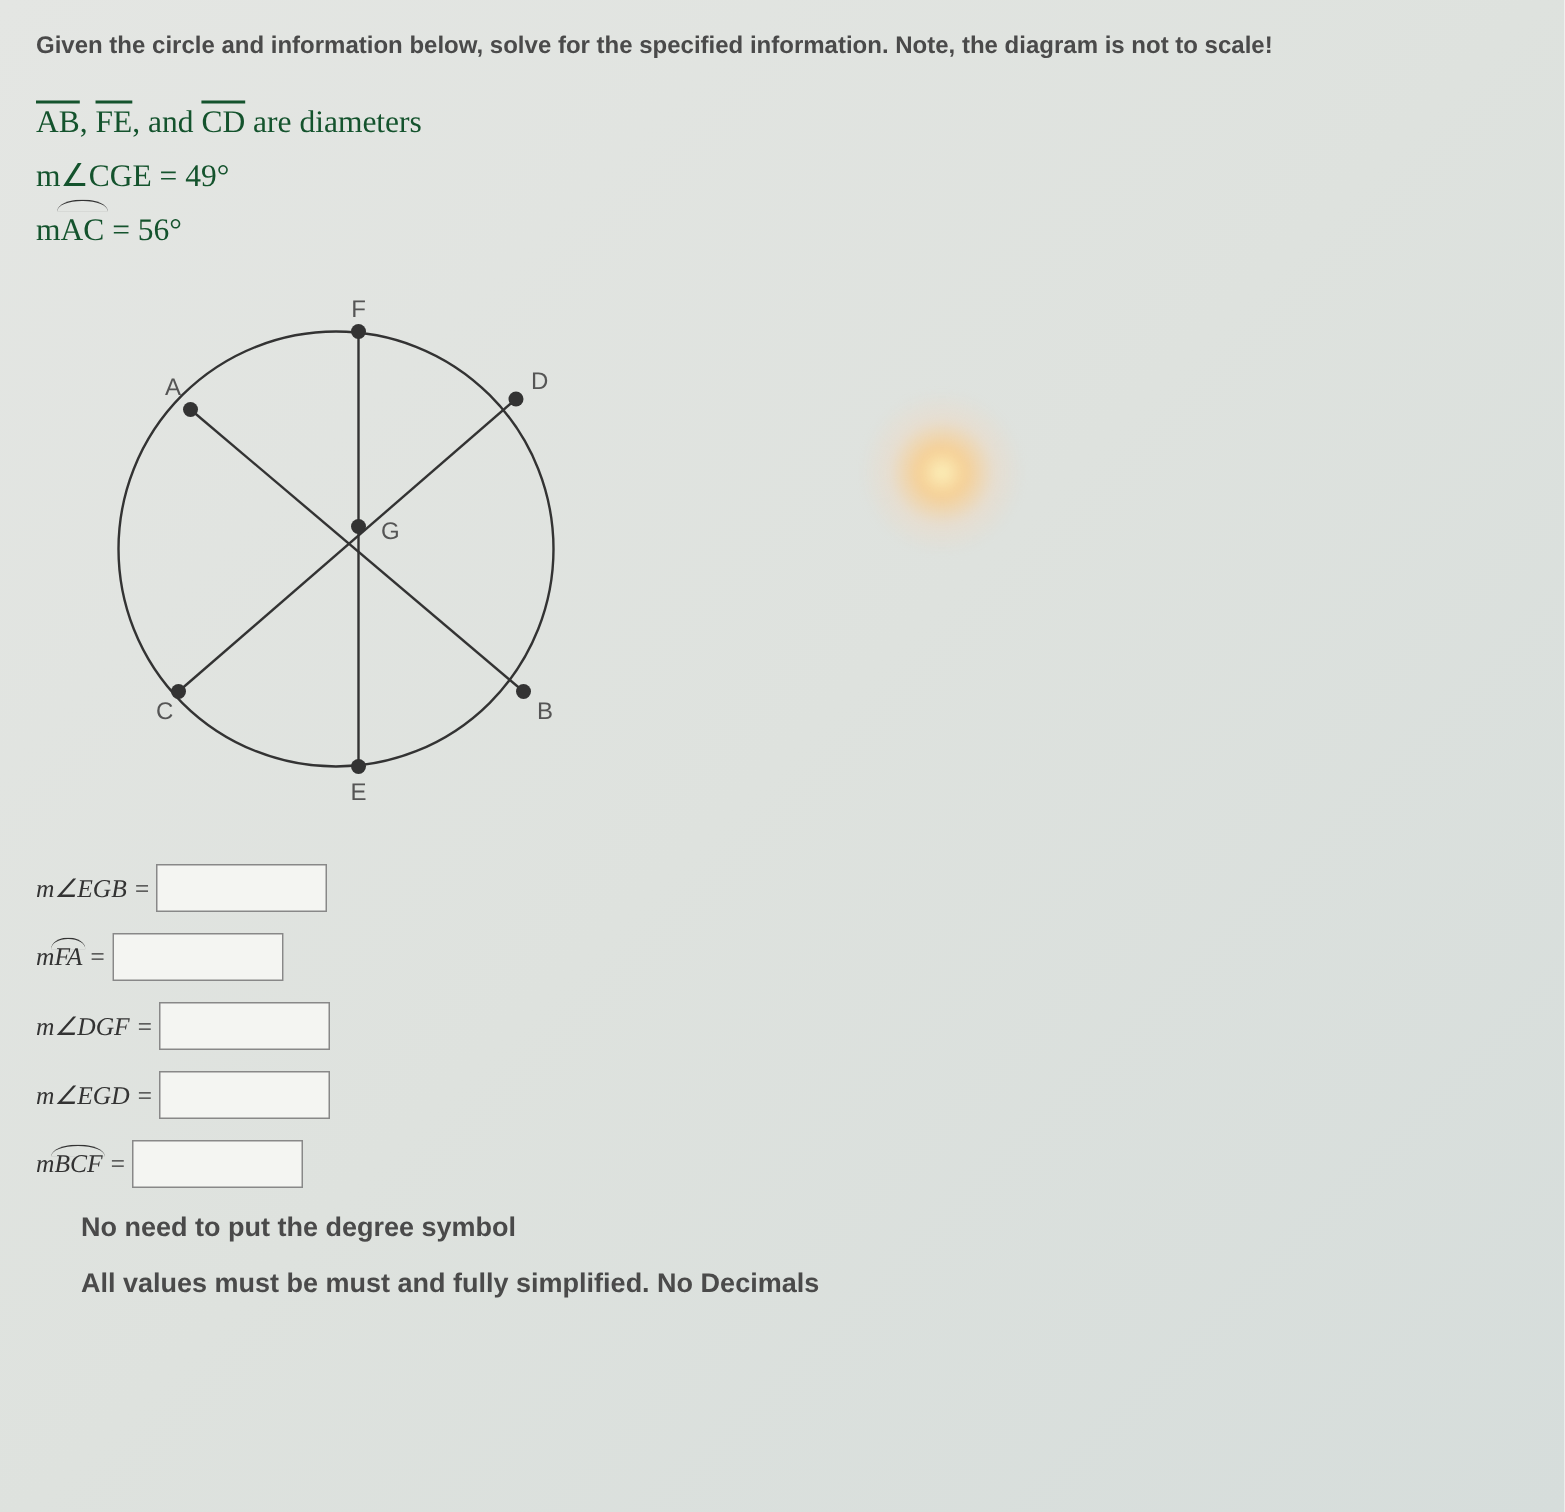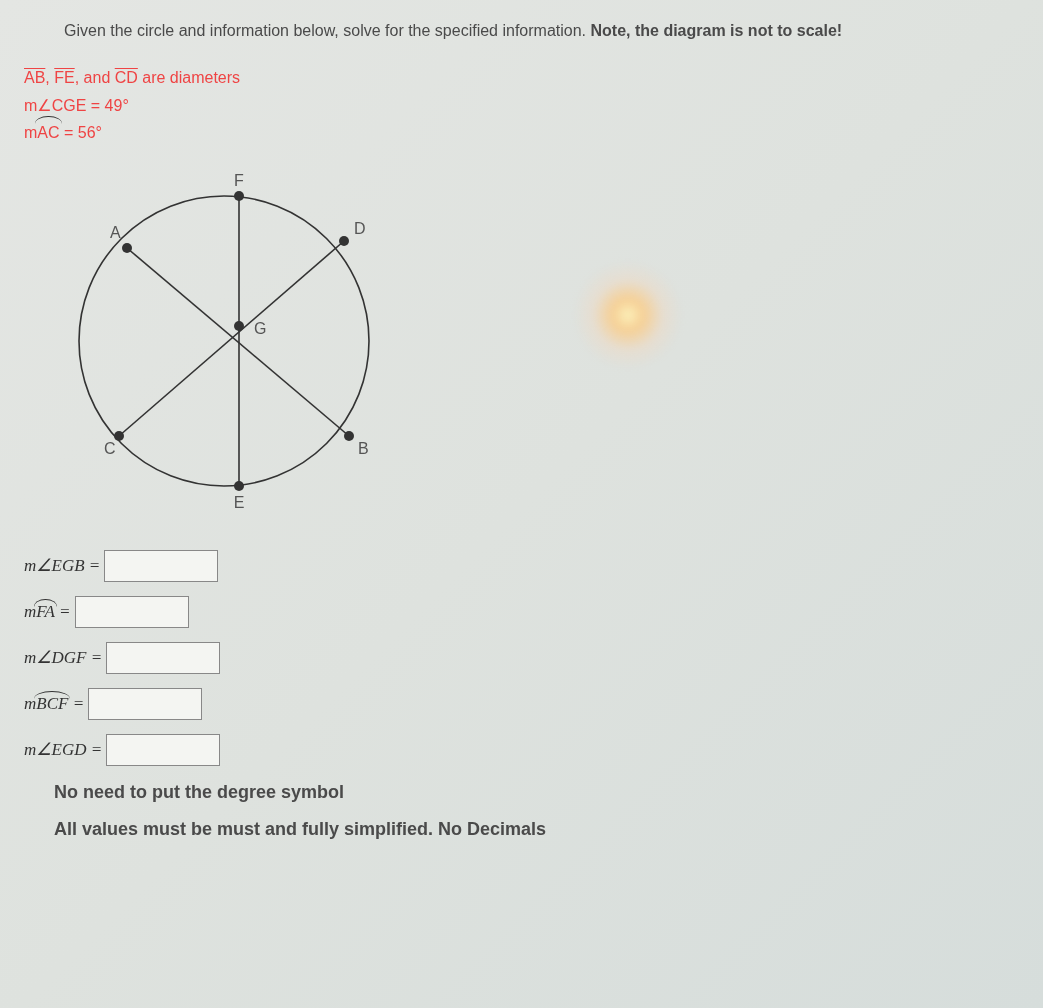--- a/index.html
+++ b/index.html
@@ -13,26 +13,26 @@
     box-sizing: border-box;
     position: relative;
   }
   .prompt {
     font-family: -apple-system, 'Segoe UI', sans-serif;
     color: #4a4a4a;
     font-weight: 600;
     line-height: 1.4;
     margin-bottom: 22px;
   }
-  .prompt .regular { font-weight: 400; margin-left: 40px; }
+  .prompt .regular { font-weight: 700; }
   .prompt .note { }
   .math-block {
-    font-family: Liberation Sans, sans-serif;
-    font-size: 16px;
-    color: #ef4444;
+    font-family: Liberation Serif, serif;
+    font-size: 21px;
+    color: #14532d;
     line-height: 1.7;
   }
   .bar { text-decoration: overline; }
   .arc {
     position: relative;
     display: inline-block;
   }
   .arc::before {
     content: "";
     position: absolute;
@@ -144,25 +144,25 @@
   </div>
   <div class="answer-row">
     <span class="label"><span>m</span><span class="arc">FA</span><span> =</span></span>
     <input type="text" style="">
   </div>
   <div class="answer-row">
     <span class="label">m∠DGF =</span>
     <input type="text" style="">
   </div>
   <div class="answer-row">
-    <span class="label"><span>m</span><span class="arc">BCF</span><span> =</span></span>
+    <span class="label">m∠EGD =</span>
     <input type="text" style="">
   </div>
   <div class="answer-row">
-    <span class="label">m∠EGD =</span>
+    <span class="label"><span>m</span><span class="arc">BCF</span><span> =</span></span>
     <input type="text" style="">
   </div>
 </div>
 
 <div class="instr">No need to put the degree symbol</div>
 <div class="instr">All values must be must and fully simplified. No Decimals</div>
 
 <div class="glare"></div>
 
 </body></html>

